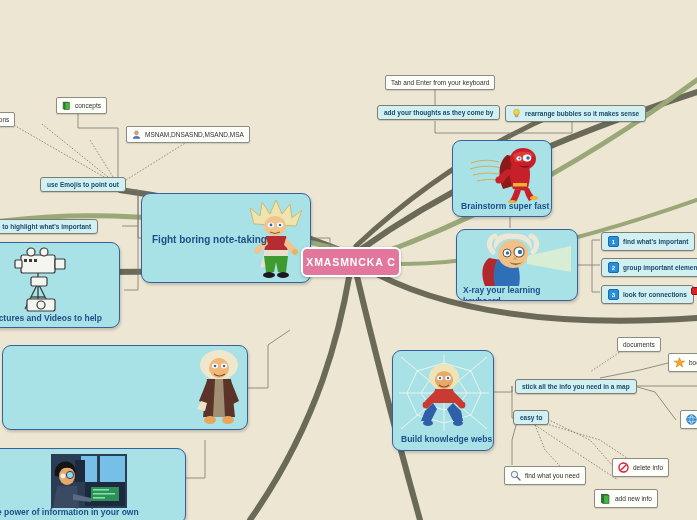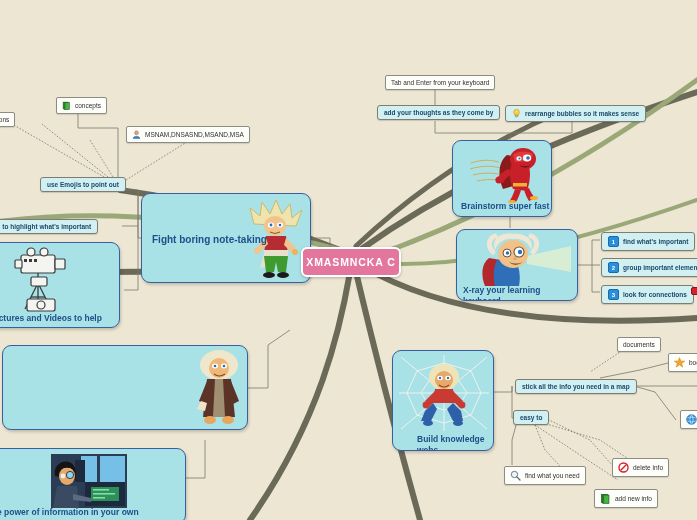--- a/index.html
+++ b/index.html
@@ -428,21 +428,21 @@
       <path d="M54 48 L62 56 L64 66 L54 66 L48 54 Z" fill="#2f5fa8"></path>
 
       <path d="M36 36 L26 46 L30 52 L40 42 Z" fill="#c83a32"></path>
       <path d="M54 36 L64 46 L60 52 L50 42 Z" fill="#c83a32"></path>
       <circle cx="27" cy="50" r="3.4" fill="#c83a32"></circle>
       <circle cx="63" cy="50" r="3.4" fill="#c83a32"></circle>
 
       <ellipse cx="29" cy="68" rx="5" ry="3" fill="#2f5fa8"></ellipse>
       <ellipse cx="59" cy="68" rx="5" ry="3" fill="#2f5fa8"></ellipse>
     </svg>
-    <span class="caption" style="left:24px;top:83px;">Build knowledge webs</span>
+    <span class="caption" style="left:8px;top:83px;">Build knowledge webs</span>
   </div>
 
   <div class="node plain" style="left:617px;top:337px;">
     <span>documents</span>
   </div>
 
   <div class="node plain" style="left:668px;top:353px;">
     <span class="ico-lg">
       <svg viewBox="0 0 16 16">
           <path d="M8 1 L10 6 L15.5 6 L11 9.3 L12.7 14.6 L8 11.4 L3.3 14.6 L5 9.3 L0.5 6 L6 6 Z" fill="#f5a623" stroke="#c87f10" stroke-width=".8"></path>

